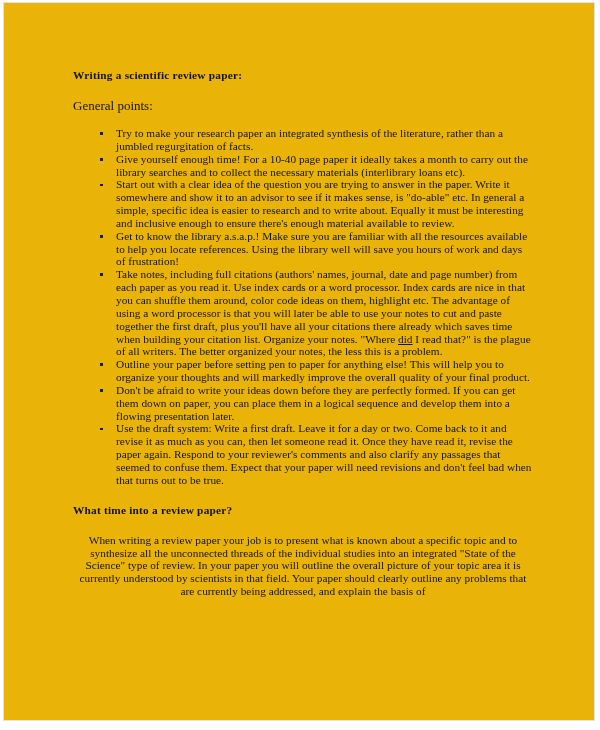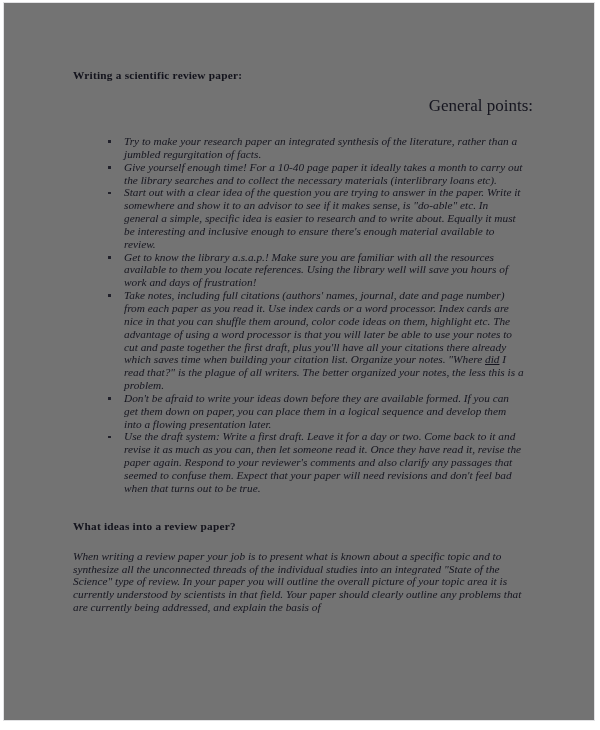--- a/index.html
+++ b/index.html
@@ -12,21 +12,21 @@
     height: 730px;
     font-family: "Liberation Serif", "DejaVu Serif", serif;
     -webkit-font-smoothing: antialiased;
   }
 
   #page {
     position: relative;
     width: 592px;
     height: 719px;
     margin: 2px 0 0 3px;
-    background: #737373;
+    background: #eab308;
     border: 1px solid #e2e2e4;
     box-sizing: border-box;
     overflow: hidden;
   }
 
   #doc {
     position: absolute;
     left: 69px;
     top: 66px;
     width: 460px;
@@ -36,31 +36,29 @@
     font-weight: bold;
     font-size: 11.3px;
     line-height: 13px;
     color: #13131c;
     letter-spacing: 0.02em;
   }
   .gap-md { height: 15px; }
   .gap-lg { height: 17px; }
 
   .lead {
-    font-size: 17px;
+    font-size: 13px;
     line-height: 13px;
     color: #15151f;
-    text-align: right;
   }
 
   ul.bullets {
     list-style: none;
-    margin: 8px;
+    margin: 0;
     padding: 0;
-    font-style: italic;
   }
 
   ul.bullets > li {
     position: relative;
     padding-left: 43px;
     font-size: 11.3px;
     line-height: 12.85px;
     color: #15151f;
     text-align: left;
     margin: 0;
@@ -72,22 +70,21 @@
     top: 5.2px;
     width: 2.8px;
     height: 2.8px;
     background: #20202a;
   }
 
   .para {
     font-size: 11.3px;
     line-height: 12.9px;
     color: #15151f;
-    text-align: left;
-    font-style: italic;
+    text-align: center;
   }
 
   .u { text-decoration: underline; text-align: right; }
 </style>
 </head>
 <body>
 
 <div id="page">
   <div id="doc">
 
@@ -107,38 +104,42 @@
       <li>
         <span class="bullet-glyph"></span>
         <span>Give yourself enough time! For a 10-40 page paper it ideally takes a month to carry out the library searches and to collect the necessary materials (interlibrary loans etc).</span>
       </li>
       <li>
         <span class="bullet-glyph"></span>
         <span>Start out with a clear idea of the question you are trying to answer in the paper. Write it somewhere and show it to an advisor to see if it makes sense, is "do-able" etc. In general a simple, specific idea is easier to research and to write about. Equally it must be interesting and inclusive enough to ensure there's enough material available to review.</span>
       </li>
       <li>
         <span class="bullet-glyph"></span>
-        <span>Get to know the library a.s.a.p.! Make sure you are familiar with all the resources available to them you locate references. Using the library well will save you hours of work and days of frustration!</span>
+        <span>Get to know the library a.s.a.p.! Make sure you are familiar with all the resources available to help you locate references. Using the library well will save you hours of work and days of frustration!</span>
       </li>
       <li>
         <span class="bullet-glyph"></span>
         <span><span>Take notes, including full citations (authors' names, journal, date and page number) from each paper as you read it. Use index cards or a word processor. Index cards are nice in that you can shuffle them around, color code ideas on them, highlight etc. The advantage of using a word processor is that you will later be able to use your notes to cut and paste together the first draft, plus you'll have all your citations there already which saves time when building your citation list. Organize your notes. "Where </span><span class="u">did</span><span> I read that?" is the plague of all writers. The better organized your notes, the less this is a problem.</span></span>
       </li>
       <li>
         <span class="bullet-glyph"></span>
-        <span>Don't be afraid to write your ideas down before they are available formed. If you can get them down on paper, you can place them in a logical sequence and develop them into a flowing presentation later.</span>
+        <span>Outline your paper before setting pen to paper for anything else! This will help you to organize your thoughts and will markedly improve the overall quality of your final product.</span>
+      </li>
+      <li>
+        <span class="bullet-glyph"></span>
+        <span>Don't be afraid to write your ideas down before they are perfectly formed. If you can get them down on paper, you can place them in a logical sequence and develop them into a flowing presentation later.</span>
       </li>
       <li>
         <span class="bullet-glyph"></span>
         <span>Use the draft system: Write a first draft. Leave it for a day or two. Come back to it and revise it as much as you can, then let someone read it. Once they have read it, revise the paper again. Respond to your reviewer's comments and also clarify any passages that seemed to confuse them. Expect that your paper will need revisions and don't feel bad when that turns out to be true.</span>
       </li>
     </ul>
 
     <div class="gap-lg"></div>
 
-    <div class="heading">What ideas into a review paper?</div>
+    <div class="heading">What time into a review paper?</div>
 
     <div class="gap-lg"></div>
 
     <div class="para">When writing a review paper your job is to present what is known about a specific topic and to synthesize all the unconnected threads of the individual studies into an integrated "State of the Science" type of review. In your paper you will outline the overall picture of your topic area it is currently understood by scientists in that field. Your paper should clearly outline any problems that are currently being addressed, and explain the basis of</div>
 
   </div>
 </div>
 
 </body></html>

